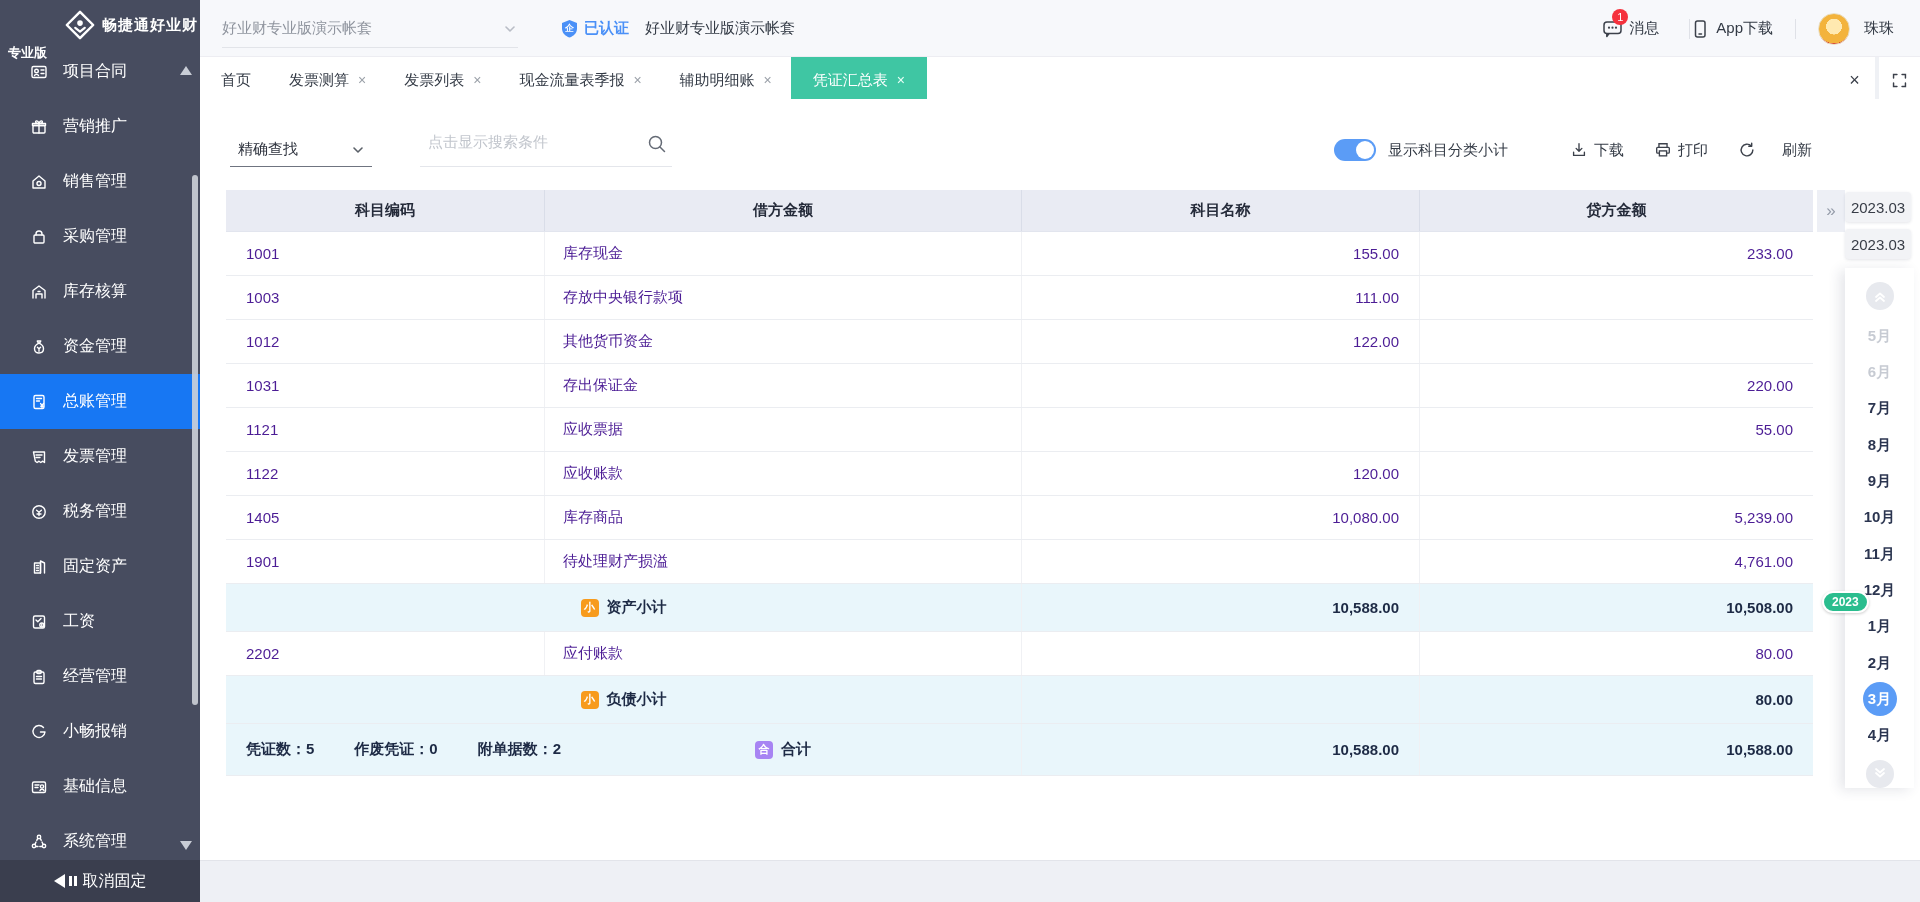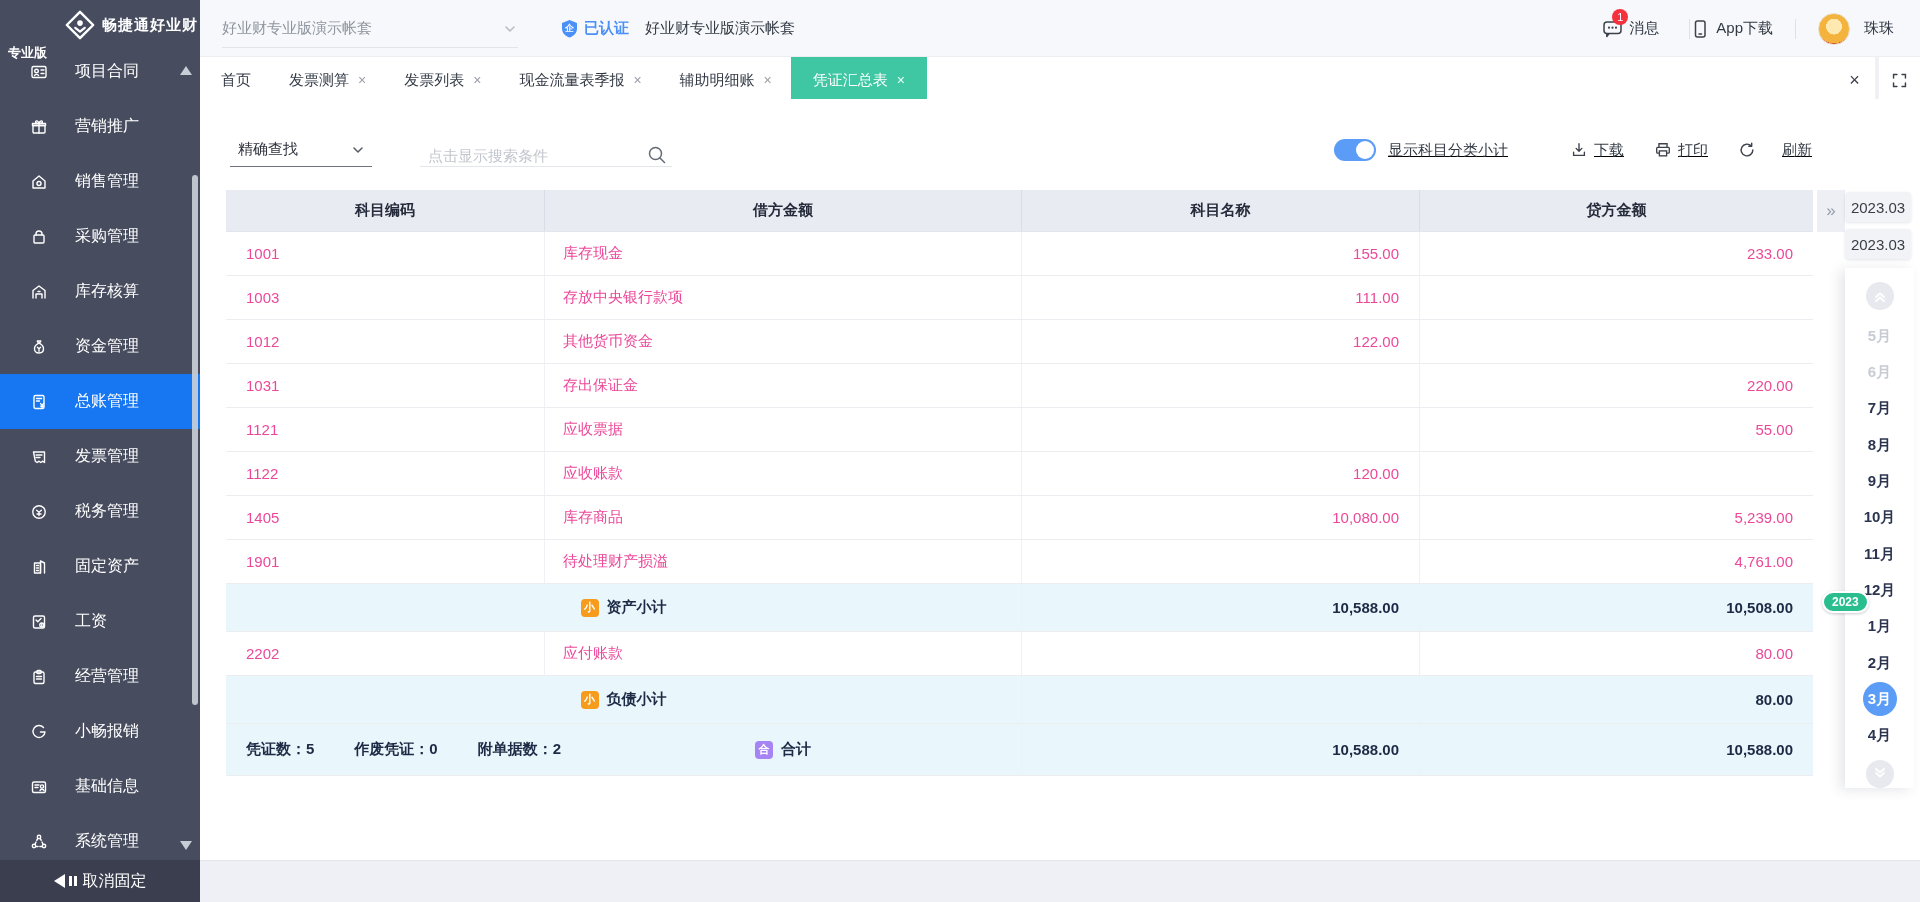--- a/index.html
+++ b/index.html
@@ -6,21 +6,21 @@
   body { font-family:"Liberation Sans","DejaVu Sans",sans-serif; background:#fff; }
   .screen { position:relative; width:1920px; height:902px; background:#fff; overflow:hidden; }
 
   
   .sidebar { position:absolute; left:0; top:0; width:200px; height:902px; background:#474c5f; color:#fff; z-index:5; }
   .logo-row { position:absolute; left:0; top:7px; width:200px; height:36px; display:flex; align-items:center; }
   .logo-mark { margin-left:64px; width:32px; height:32px; }
   .brand-text { margin-left:6px; font-size:15px; font-weight:bold; letter-spacing:1px; }
   .edition-text { position:absolute; left:8px; top:44px; font-size:13px; font-weight:bold; }
   .side-menu { position:absolute; left:0; top:44px; bottom:42px; width:200px; overflow:hidden; }
-  .side-item { height:55px; display:flex; align-items:center; padding-left:30px; gap:27px; font-size:16px; cursor:pointer; }
+  .side-item { height:55px; display:flex; align-items:center; padding-left:30px; gap:15px; font-size:16px; cursor:pointer; }
   .side-item.active { background:#1777f3; }
   .si { stroke:#fff; fill:none; stroke-width:1.4; stroke-linecap:round; stroke-linejoin:round; }
   .side-scroll-up { position:absolute; right:8px; top:66px; width:0; height:0; border-left:6px solid transparent; border-right:6px solid transparent; border-bottom:9px solid #c9cdd6; cursor:pointer; }
   .side-scroll-down { position:absolute; right:8px; bottom:52px; width:0; height:0; border-left:6px solid transparent; border-right:6px solid transparent; border-top:9px solid #c9cdd6; cursor:pointer; }
   .side-scrollbar { position:absolute; right:2px; top:175px; width:6px; height:530px; background:#ccd0d8; border-radius:3px; opacity:.9; }
   .unpin-bar { position:absolute; left:0; bottom:0; width:200px; height:42px; background:#3a3e4e; display:flex; align-items:center; justify-content:center; gap:4px; font-size:16px; cursor:pointer; }
   .unpin-tri { width:0; height:0; border-top:7px solid transparent; border-bottom:7px solid transparent; border-right:11px solid #fff; }
   .unpin-bars { display:flex; gap:2px; margin-right:2px; }
   .unpin-bars i { display:block; width:3px; height:10px; background:#fff; }
 
@@ -46,35 +46,35 @@
   .tab .x { font-size:14px; color:#9aa0a8; line-height:1; }
   .tab.active { background:#3fc6a3; color:#fff; padding:0 22px; }
   .tab.active .x { color:#eafff8; }
   .tab-actions { position:absolute; right:0; top:0; height:46px; display:flex; gap:4px; background:#eff1f5; }
   .tab-action-btn { width:41px; height:46px; background:#fff; display:flex; align-items:center; justify-content:center; cursor:pointer; font-size:18px; color:#3c414b; }
 
   
   .toolbar { position:absolute; left:200px; top:99px; right:0; height:87px; background:#fff; }
   .search-mode { position:absolute; left:30px; top:34px; width:142px; height:34px; display:flex; align-items:center; justify-content:space-between; padding:0 6px 0 8px; border-bottom:1px solid #6f7480; cursor:pointer; }
   .search-mode .sm-text { font-size:15px; color:#2c313c; font-weight:500; }
-  .search-input { position:absolute; left:220px; top:34px; width:252px; height:34px; border-bottom:1px solid #e4e6eb; display:flex; align-items:flex-end; justify-content:space-between; padding:0 4px 0 8px; cursor:text; }
+  .search-input { position:absolute; left:220px; top:34px; width:252px; height:34px; border-bottom:1px solid #e4e6eb; display:flex; align-items:flex-start; justify-content:space-between; padding:0 4px 0 8px; cursor:text; }
   .search-input .ph { color:#c2c6cd; font-size:15px; }
-  .toolbar-right { position:absolute; right:108px; top:34px; height:34px; display:flex; align-items:center;text-decoration:underline; }
+  .toolbar-right { position:absolute; right:108px; top:34px; height:34px; display:flex; align-items:center; }
   .toggle { width:42px; height:22px; border-radius:11px; background:#5b9cf6; position:relative; cursor:pointer; }
   .toggle .knob { position:absolute; right:2px; top:2px; width:18px; height:18px; border-radius:50%; background:#fff; }
   .toggle-label { margin-left:12px; font-size:15px; color:#333a45; }
   .tool-btn { display:flex; align-items:center; gap:6px; font-size:15px; color:#333a45; cursor:pointer; }
   .tool-btn.dl { margin-left:62px; } .tool-btn.pr { margin-left:30px; } .tool-btn.rf { margin-left:30px;gap:26px; }
 
   
   .gl-table { position:absolute; left:226px; top:190px; width:1587px; font-size:15px; }
   .thead { display:grid; grid-template-columns:319px 477px 398px 393px; height:42px; background:#e9ebf3; font-weight:bold; color:#252b3a; border-bottom:1px solid #e2e5ee; }
   .thead > div { display:flex; align-items:center; justify-content:center; border-right:1px solid #d9dde8; }
   .thead > div:last-child { border-right:none; }
-  .trow { display:grid; grid-template-columns:319px 477px 398px 393px; height:44px; border-bottom:1px solid #ebedf1; color:#ec4899; background:#fff; cursor:pointer; }
+  .trow { display:grid; grid-template-columns:319px 477px 398px 393px; height:44px; border-bottom:1px solid #ebedf1; color:#4c1d95; background:#fff; cursor:pointer; }
   .trow > div { display:flex; align-items:center; border-right:1px solid #f0f1f4; }
   .trow > div:last-child { border-right:none; }
   .c-code { padding-left:20px; }
   .c-name { padding-left:18px; }
   .c-amt { justify-content:flex-end; padding-right:20px; }
   .trow.subtotal { grid-template-columns:796px 398px 393px; height:48px; background:#e9f6fb; font-weight:bold; color:#1d2a45; }
   .trow.subtotal .c-label { justify-content:center; gap:8px; }
   .trow.total { height:52px; background:#e9f6fb; font-weight:bold; color:#1d2a45; }
   .trow.total .c-stats { padding-left:20px; gap:40px; white-space:nowrap; overflow:visible; border-right:none; }
   .trow.total .c-label { justify-content:center; gap:8px; }

